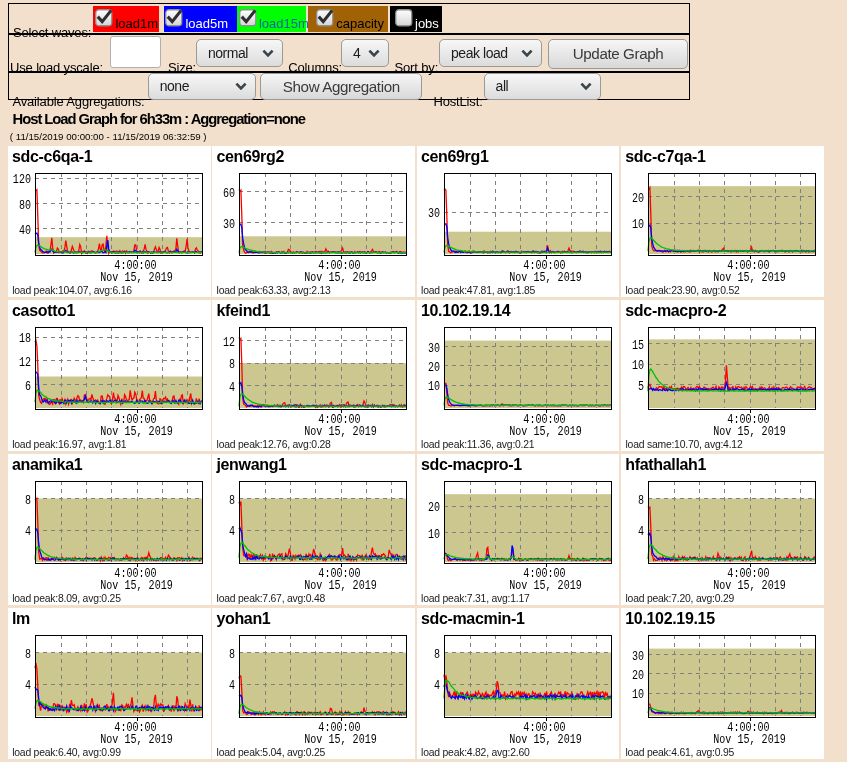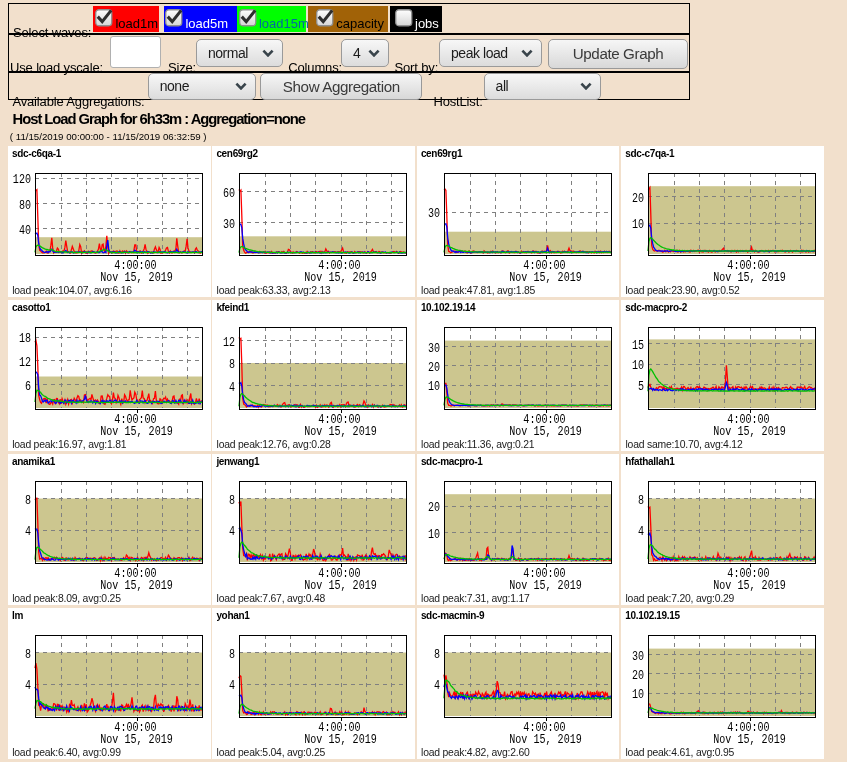--- a/index.html
+++ b/index.html
@@ -7,21 +7,21 @@
 .wavebox { position:absolute; top:1.5px; height:26px; display:flex; align-items:center; }
 .wavebox .wtxt { font-size:13px; position:relative; top:4.5px; margin-left:2px; white-space:nowrap; }
 .cb { display:inline-block; width:18px; height:18px; flex:none; position:relative; top:-1px; }
 .sel { position:absolute; display:flex; align-items:center; justify-content:space-between; height:28px; padding:0 8px 0 11px;
   background:linear-gradient(#f7f7f7,#dcdcdc); border:1px solid #9a9a9a; border-radius:5px; }
 .seltxt { font-size:14px; letter-spacing:-0.45px; color:#1c1c1c; white-space:nowrap; }
 .btn { position:absolute; display:flex; align-items:center; justify-content:center; height:28px;
   background:linear-gradient(#f6f6f6,#d8d8d8); border:1px solid #999; border-radius:5px; font-size:15.2px; letter-spacing:-0.4px; color:#3a3a3a; white-space:nowrap;text-align:center; }
 .inp { position:absolute; width:51px; height:31.5px; background:#fff; border:1.2px solid #b0b0b0; border-radius:3px; }
 .cell { position:absolute; width:202.5px; height:150.5px; background:#fff; }
-.host { position:absolute; left:4px; top:1.5px; font-size:10px; font-weight:bold; letter-spacing:-0.33px; color:#000; }
+.host { position:absolute; left:4px; top:1.5px; font-size:16px; font-weight:bold; letter-spacing:-0.33px; color:#000; }
 .peak { position:absolute; left:4.2px; top:138.8px; font-size:10.4px; letter-spacing:-0.22px; color:#1a1a1a; }
 </style></head><body>
 <div class="row" style="top:3px;height:31px">
     <span class="lbl" style="left:4px;top:7px">Select waves:</span>
     <span class="wavebox" style="left:84.4px;width:66.0px;padding-left:2.0px;background:#ff0000">
       <span class="cb"><svg width="18" height="18" style="overflow:visible">
           <defs>
             <linearGradient id="cbg" x1="0" y1="0" x2="0" y2="1">
               <stop offset="0" stop-color="#ffffff"></stop>
               <stop offset="1" stop-color="#d5d5d5"></stop>
@@ -509,21 +509,21 @@
       <rect x="27.5" y="27.5" width="167.0" height="81.5" fill="none" stroke="#000" stroke-width="1" shape-rendering="crispEdges"></rect>
       <line x1="129.50" y1="108.5" x2="129.50" y2="113.0" stroke="#000" stroke-width="1" shape-rendering="crispEdges"></line>
       <text transform="translate(23 81.3) scale(0.82 1)" text-anchor="end" font-family="Liberation Mono,monospace" font-size="12.3" fill="#000">4</text>
       <text transform="translate(23 49.6) scale(0.82 1)" text-anchor="end" font-family="Liberation Mono,monospace" font-size="12.3" fill="#000">8</text>
       <text transform="translate(127.5 122.6) scale(0.82 1)" text-anchor="middle" font-family="Liberation Mono,monospace" font-size="12.3" fill="#000">4:00:00</text>
       <text transform="translate(128.5 135.4) scale(0.82 1)" text-anchor="middle" font-family="Liberation Mono,monospace" font-size="12.3" fill="#000">Nov 15, 2019</text>
     </svg>
     <div class="peak">load peak:5.04, avg:0.25</div>
   </div>
 <div class="cell" style="left:416.9px;top:608.0px">
-    <div class="host">sdc-macmin-9</div>
+    <div class="host">sdc-macmin-1</div>
     <svg width="202" height="150" style="position:absolute;left:0;top:0">
       <rect x="27.0" y="27.0" width="167.0" height="81.0" fill="#fff"></rect>
       <rect x="27.0" y="44.5" width="167.0" height="63.5" fill="#ccc68f"></rect>
       <g stroke="#808080" stroke-width="1" stroke-dasharray="4,4" fill="none" shape-rendering="crispEdges">
         <line x1="27.0" y1="76.50" x2="194.0" y2="76.50"></line>
         <line x1="27.0" y1="44.50" x2="194.0" y2="44.50"></line>
         <line x1="53.50" y1="27.0" x2="53.50" y2="108.0"></line>
         <line x1="78.50" y1="27.0" x2="78.50" y2="108.0"></line>
         <line x1="103.50" y1="27.0" x2="103.50" y2="108.0"></line>
         <line x1="129.50" y1="27.0" x2="129.50" y2="108.0"></line>

